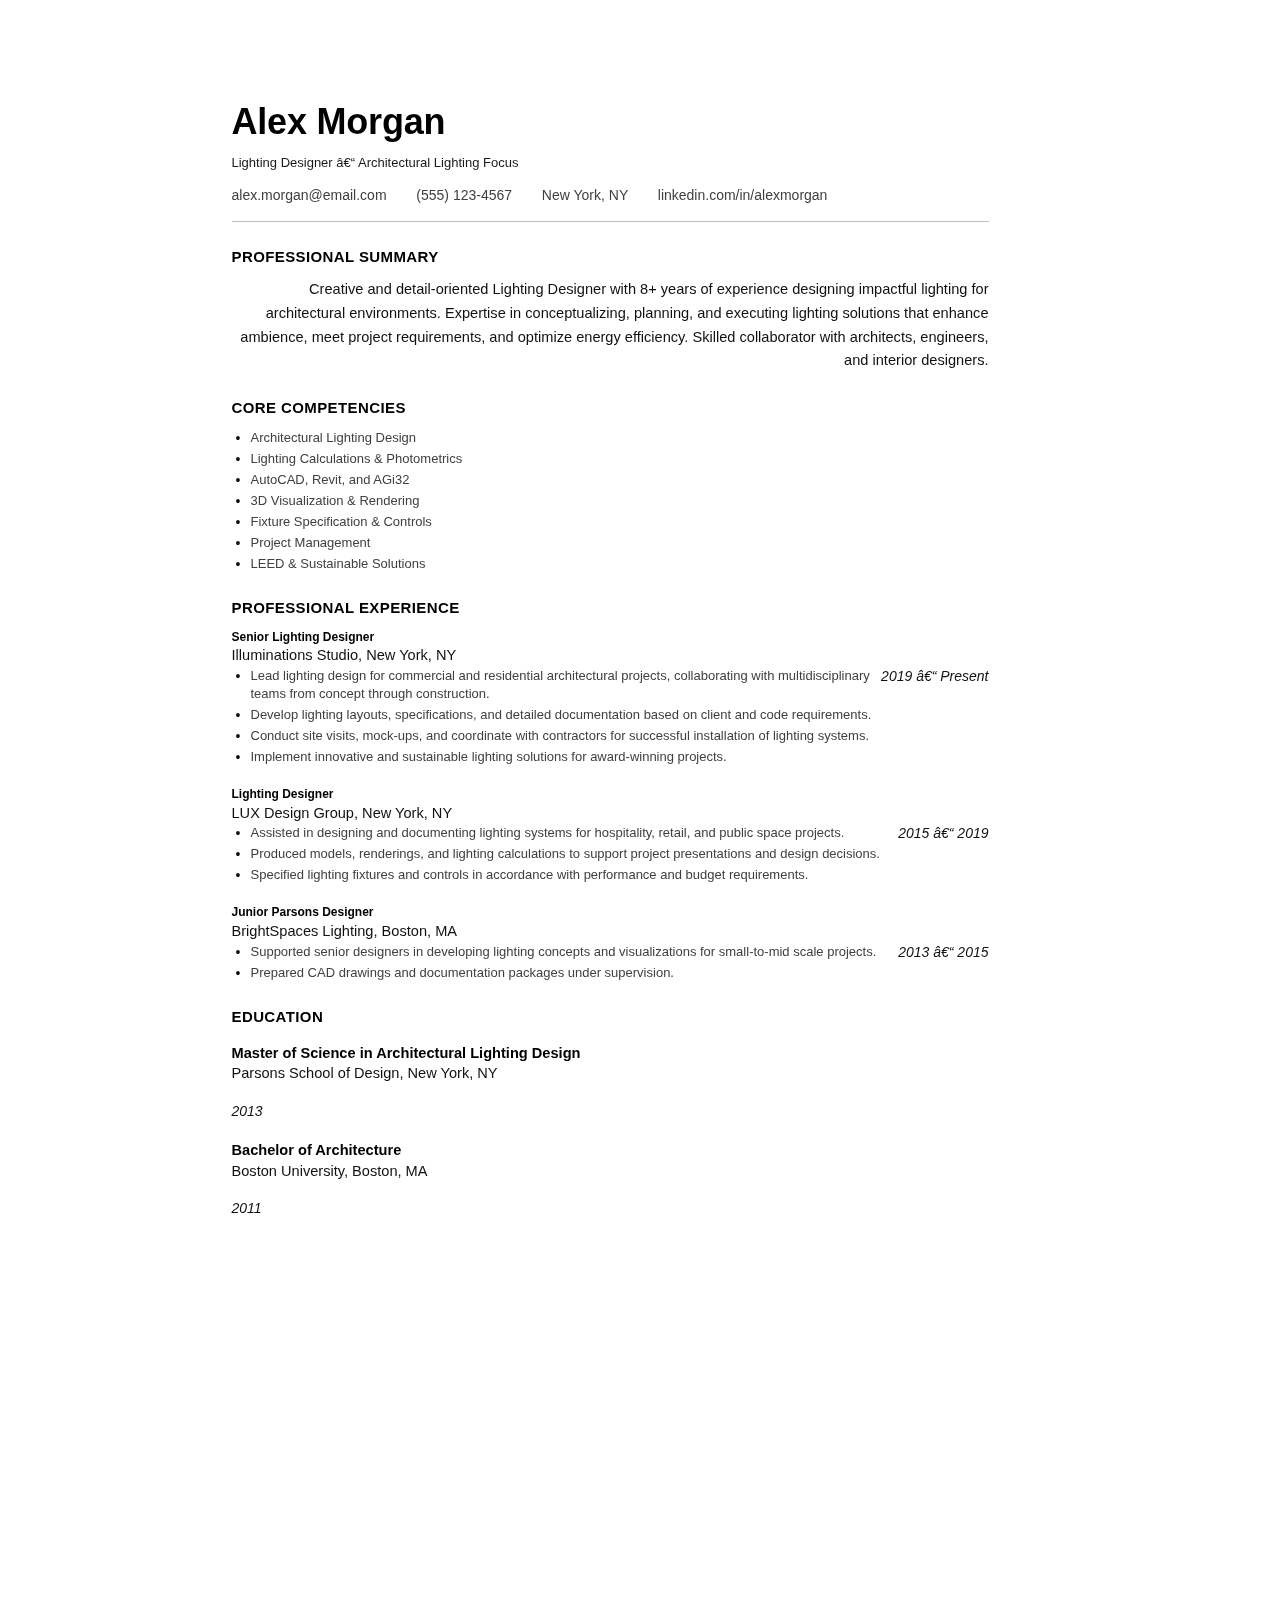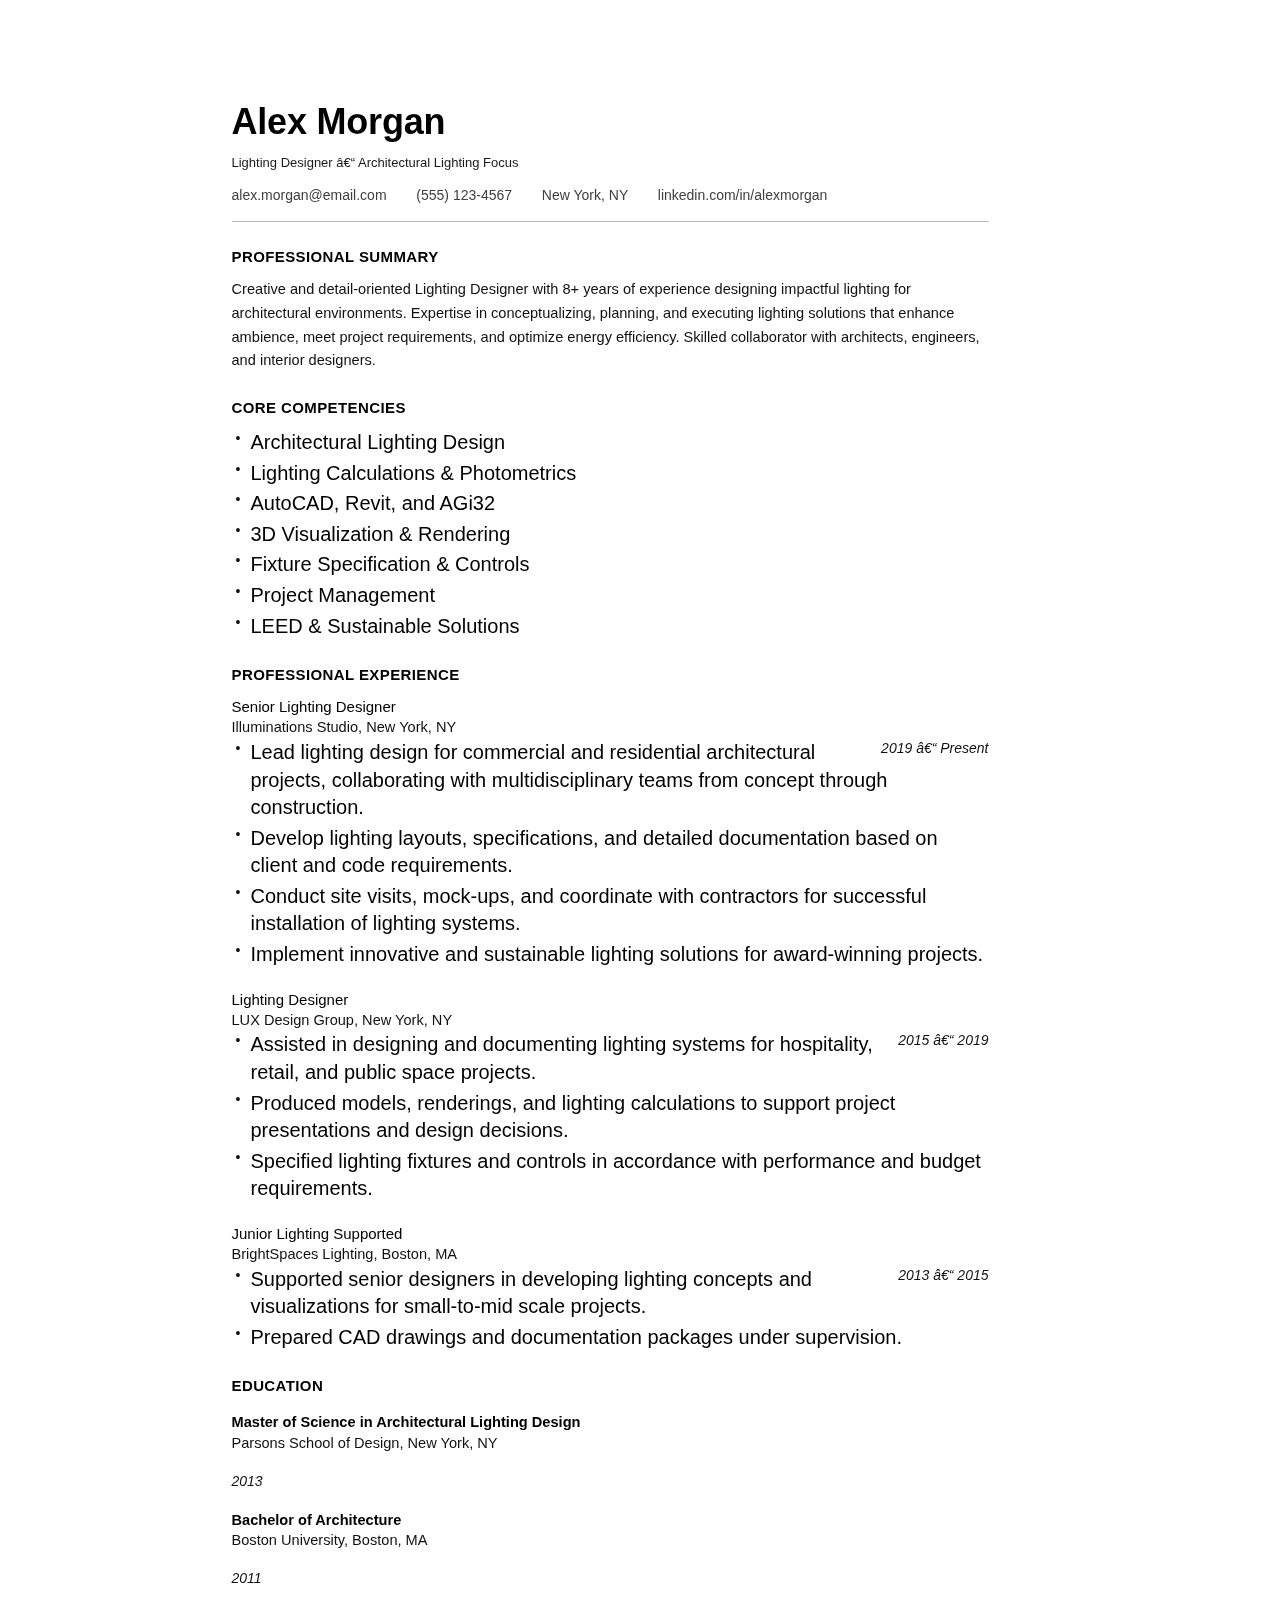--- a/index.html
+++ b/index.html
@@ -69,57 +69,57 @@
     font-weight: bold;
     letter-spacing: 0.4px;
     color: #000;
     margin: 0 0 13px 0;
   }
   .summary-text {
     font-size: 14.6px;
     line-height: 1.62;
     color: #111;
     margin: 0;
-    text-align: left;
+    text-align: right;
   }
 
   
   ul.bullets {
     list-style: none;
     margin: 0;
     padding: 0;
   }
   ul.bullets > li {
     position: relative;
     padding-left: 19px;
-    font-size: 20px;
+    font-size: 13px;
     line-height: 1.38;
-    color: #000000;
+    color: #404040;
     margin: 0 0 3px 0;
   }
   ul.bullets > li::before {
     content: "\2022";
     position: absolute;
     left: 4px;
     top: 0;
     font-size: 14px;
     line-height: 1.38;
     color: #111;
   }
 
   
   .job {
     margin-top: 20px;
   }
   .job:first-of-type {
     margin-top: 0;
   }
   .job-title {
-    font-size: 15px;
-    font-weight: normal;
+    font-size: 12px;
+    font-weight: bold;
     color: #000;
     line-height: 1.4;
   }
   .job-org {
     font-size: 14.6px;
     color: #111;
     line-height: 1.42;
     margin-bottom: 1px;
   }
   
@@ -223,21 +223,21 @@
           <div class="job-org">LUX Design Group, New York, NY</div>
           <div class="job-dates">2015 â€“ 2019</div>
           <ul class="bullets">
             <li>Assisted in designing and documenting lighting systems for hospitality, retail, and public space projects.</li>
             <li>Produced models, renderings, and lighting calculations to support project presentations and design decisions.</li>
             <li>Specified lighting fixtures and controls in accordance with performance and budget requirements.</li>
           </ul>
         </div>
 
         <div class="job">
-          <div class="job-title">Junior Lighting Supported</div>
+          <div class="job-title">Junior Parsons Designer</div>
           <div class="job-org">BrightSpaces Lighting, Boston, MA</div>
           <div class="job-dates">2013 â€“ 2015</div>
           <ul class="bullets">
             <li>Supported senior designers in developing lighting concepts and visualizations for small-to-mid scale projects.</li>
             <li>Prepared CAD drawings and documentation packages under supervision.</li>
           </ul>
         </div>
 
       </div>
     </div>

